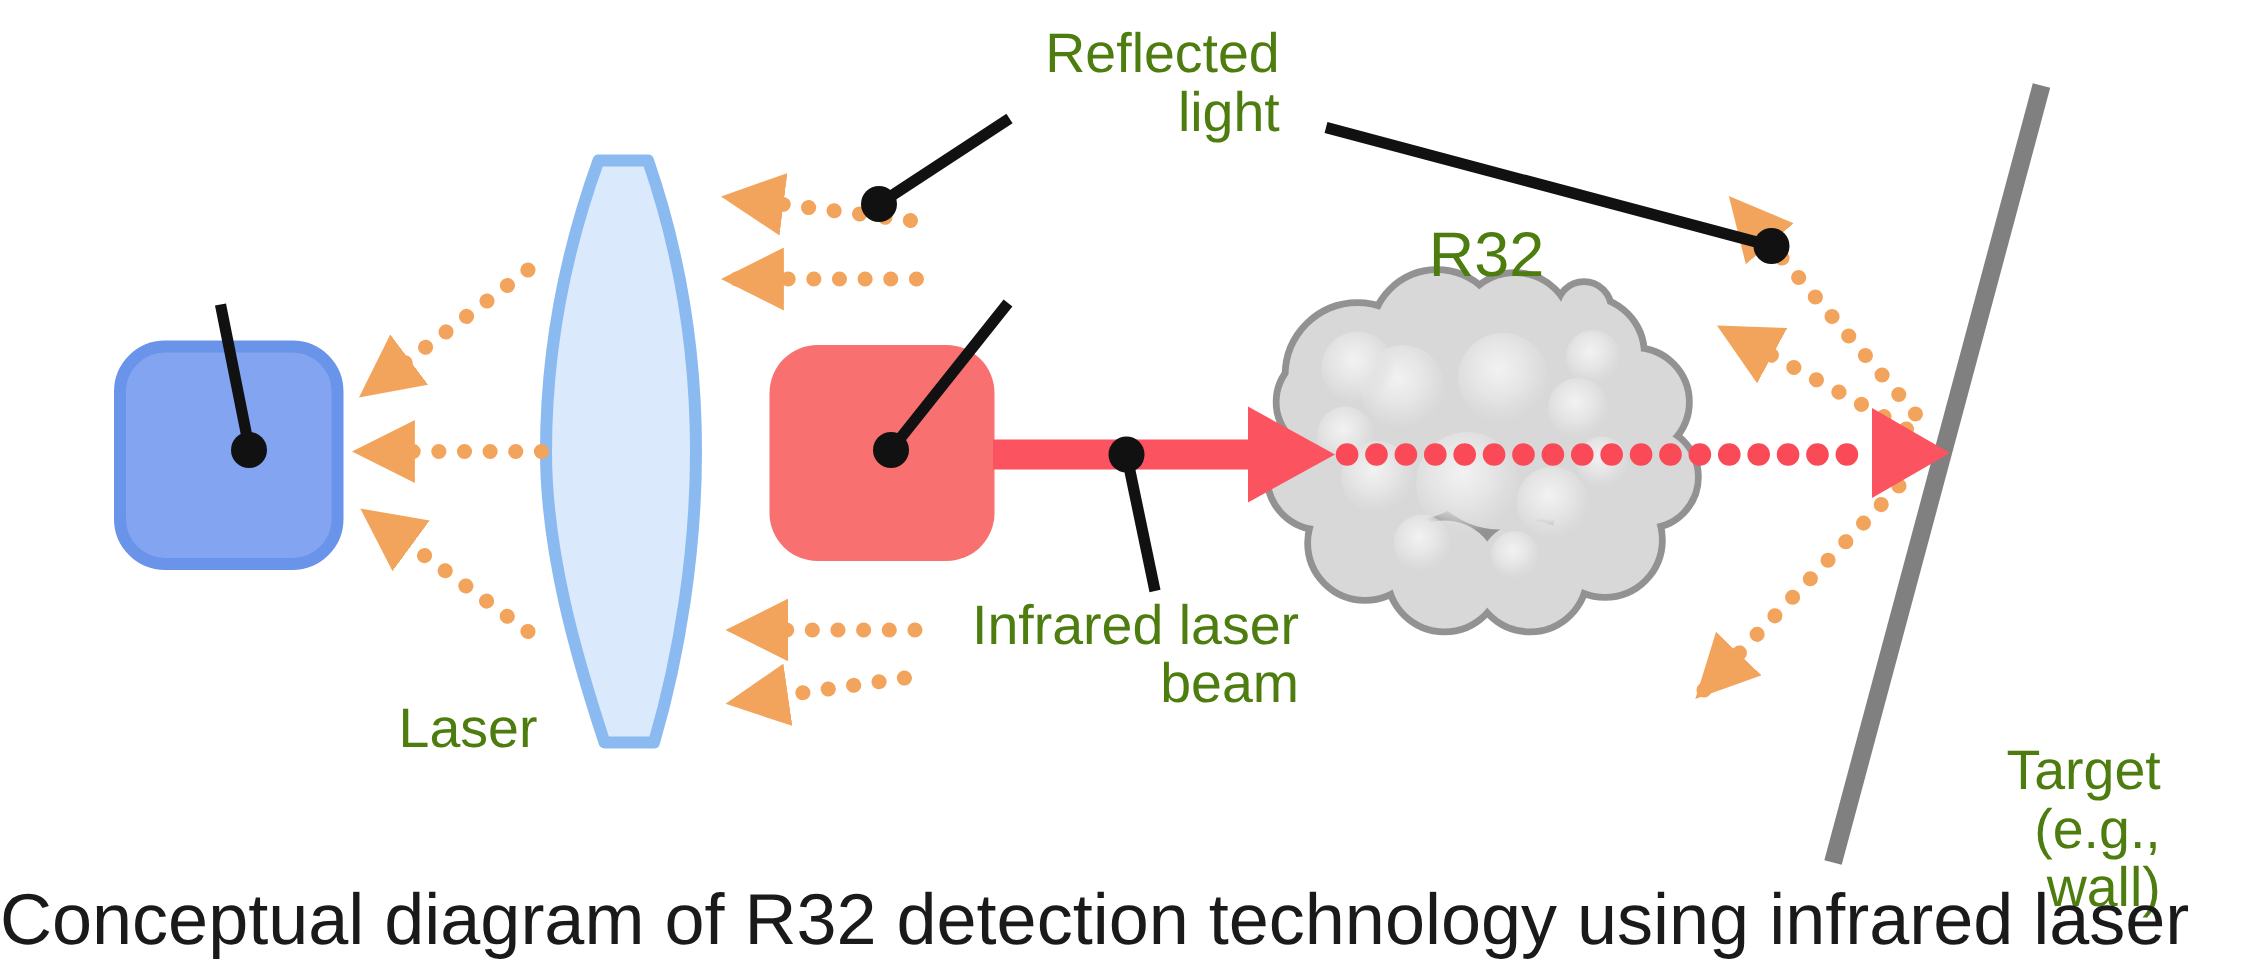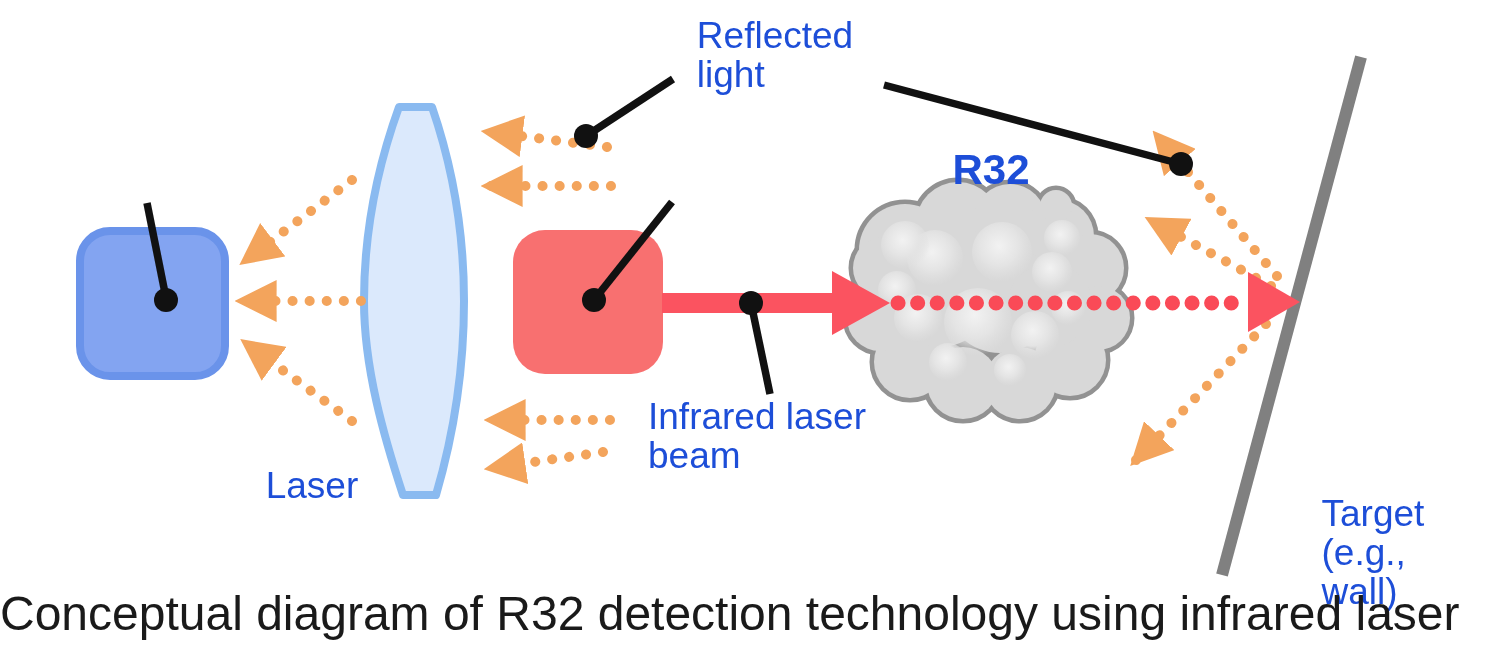--- a/index.html
+++ b/index.html
@@ -4,24 +4,24 @@
 <style>
   html,body { margin:0; padding:0; background:#fff; }
   #stage {
     position:relative; width:1500px; height:648px;
     background:#ffffff; overflow:hidden;
     font-family:"Liberation Sans", sans-serif;
   }
   #diagram-svg { position:absolute; left:0; top:0; }
   .label {
     position:absolute; transform:translateX(-50%);
-    text-align:left; color:#1d4ed8; font-size:37px;
+    text-align:right; color:#4d7c0f; font-size:37px;
     line-height:1.06; white-space:pre-line; letter-spacing:0px;
   }
-  .label.bold { font-weight:bold; font-size:42px; }
+  .label.bold { font-weight:normal; font-size:42px; }
   .caption {
     position:absolute; left:0; top:586px; width:100%;
     color:#1a1a1a; font-size:48px;
     white-space:pre-line;
   }
 </style>
 </head>
 <body>
 
 <div id="stage">

